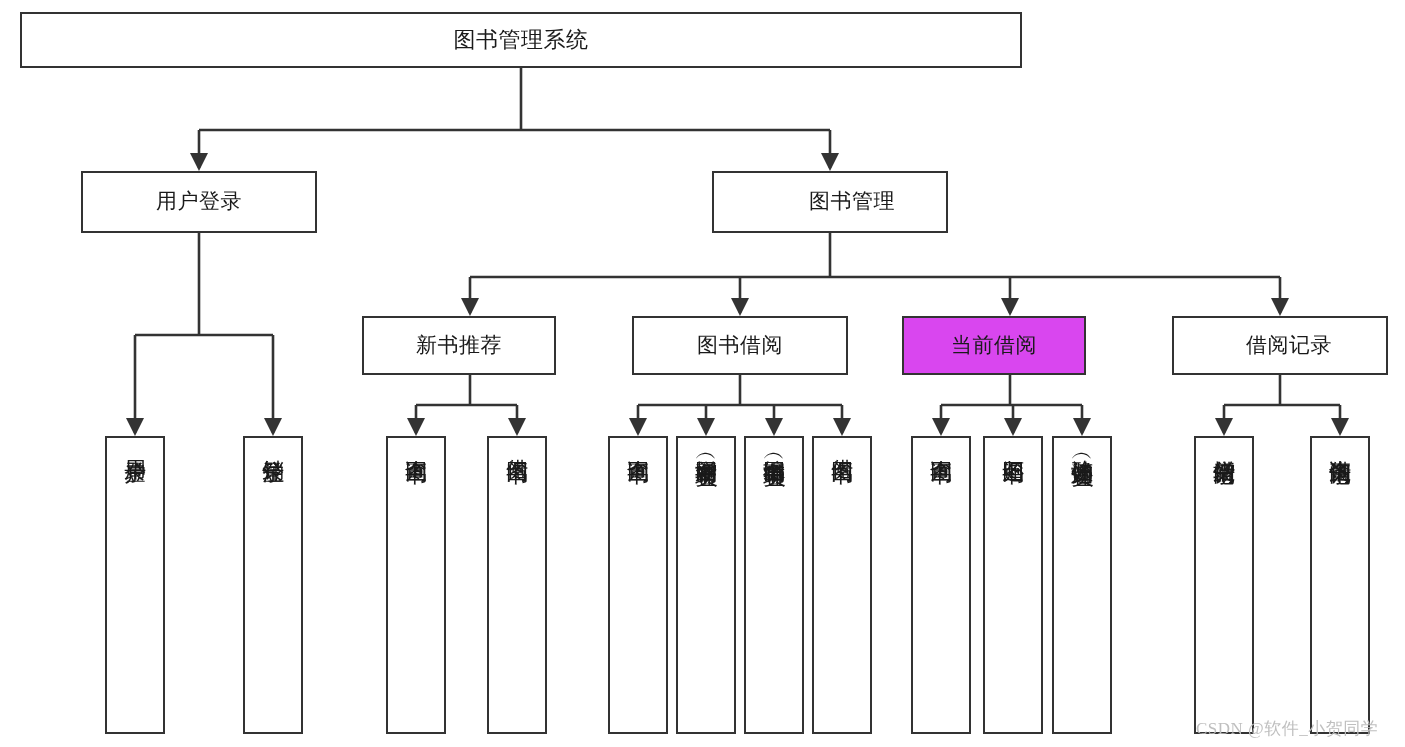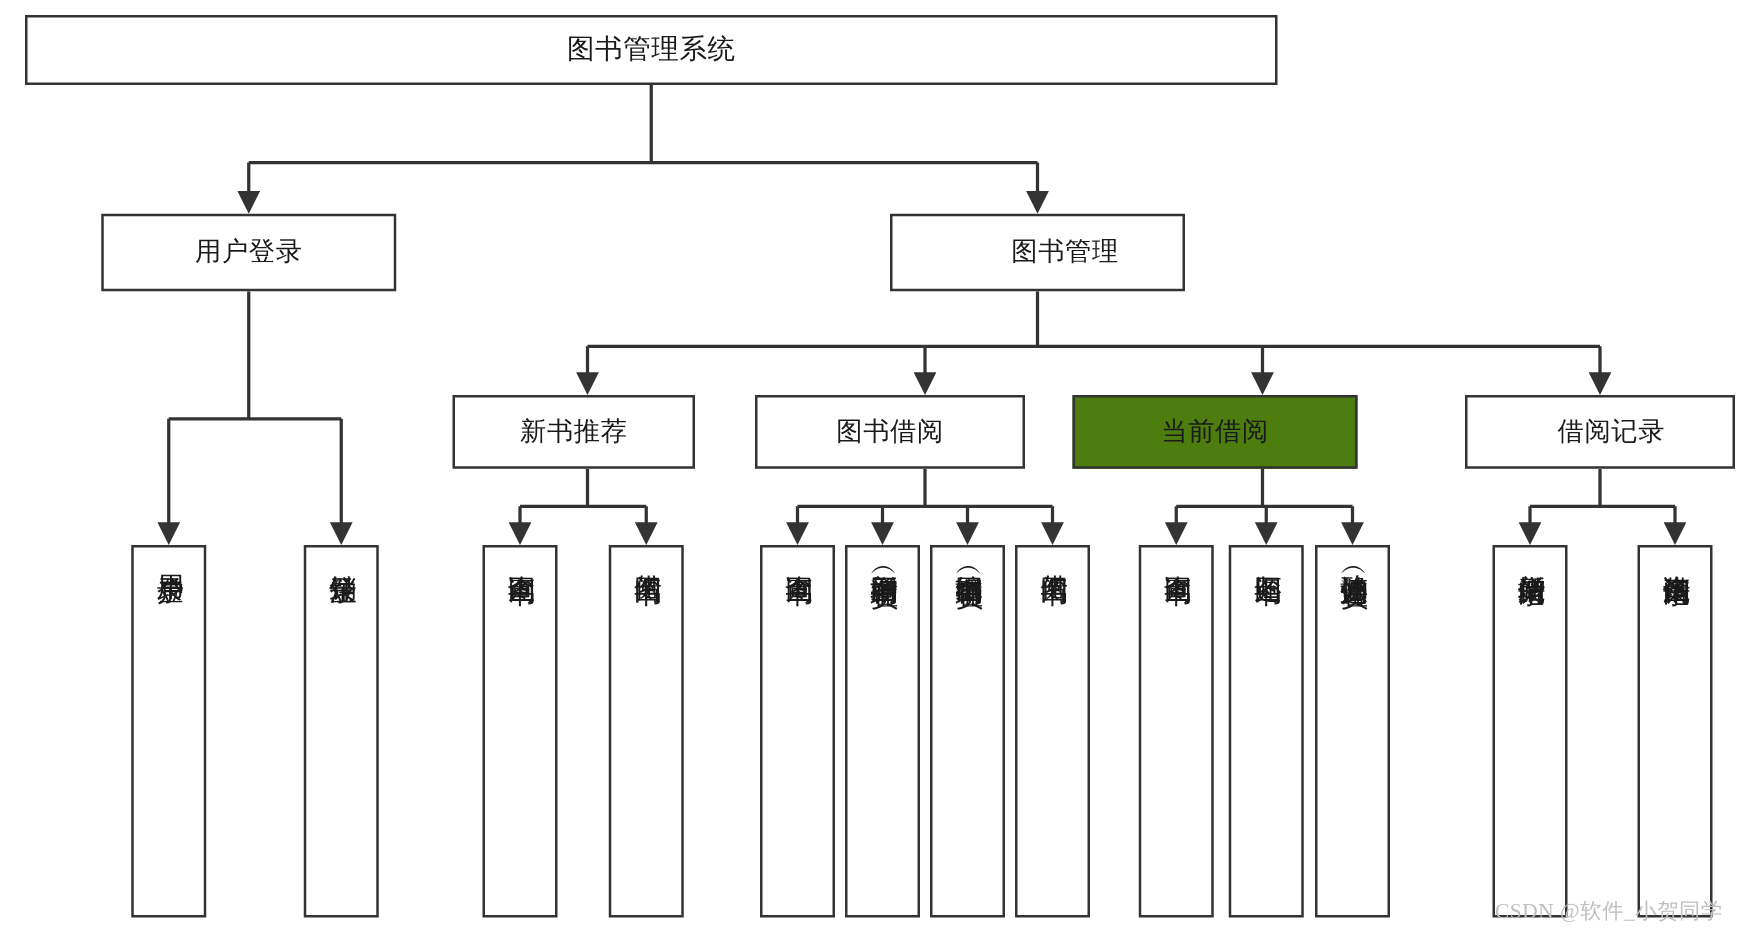--- a/index.html
+++ b/index.html
@@ -119,24 +119,24 @@
       </div>
       <div class="node horizontal" style="left: 81px; top: 171px; width: 236px; height: 62px; border-color: rgb(51, 51, 51); background: rgb(255, 255, 255); color: rgb(26, 26, 26);">
         <span class="node-label">用户登录</span>
       </div>
       <div class="node horizontal" style="left: 712px; top: 171px; width: 236px; height: 62px; border-color: rgb(51, 51, 51); background: rgb(255, 255, 255); color: rgb(26, 26, 26); padding-left: 44px;">
         <span class="node-label">图书管理</span>
       </div>
       <div class="node horizontal" style="left: 362px; top: 316px; width: 194px; height: 59px; border-color: rgb(51, 51, 51); background: rgb(255, 255, 255); color: rgb(26, 26, 26);">
         <span class="node-label">新书推荐</span>
       </div>
-      <div class="node horizontal" style="left: 604px; top: 316px; width: 216px; height: 59px; border-color: rgb(51, 51, 51); background: rgb(255, 255, 255); color: rgb(26, 26, 26);">
+      <div class="node horizontal" style="left: 632px; top: 316px; width: 216px; height: 59px; border-color: rgb(51, 51, 51); background: rgb(255, 255, 255); color: rgb(26, 26, 26);">
         <span class="node-label">图书借阅</span>
       </div>
-      <div class="node horizontal" style="left: 858px; top: 316px; width: 228px; height: 59px; border-color: rgb(51, 51, 51); background: #4d7c0f; color: rgb(26, 26, 26);">
+      <div class="node horizontal" style="left: 902px; top: 316px; width: 184px; height: 59px; border-color: rgb(51, 51, 51); background: #d946ef; color: rgb(26, 26, 26);">
         <span class="node-label">当前借阅</span>
       </div>
       <div class="node horizontal" style="left: 1172px; top: 316px; width: 216px; height: 59px; border-color: rgb(51, 51, 51); background: rgb(255, 255, 255); color: rgb(26, 26, 26); padding-left: 18px;">
         <span class="node-label">借阅记录</span>
       </div>
       <div class="node vertical" style="left: 105px; top: 436px; width: 60px; height: 298px; border-color: rgb(51, 51, 51); background: rgb(255, 255, 255); color: rgb(26, 26, 26);">
         <span class="node-label">用户登录</span>
       </div>
       <div class="node vertical" style="left: 243px; top: 436px; width: 60px; height: 298px; border-color: rgb(51, 51, 51); background: rgb(255, 255, 255); color: rgb(26, 26, 26);">
         <span class="node-label">注销登录</span>

